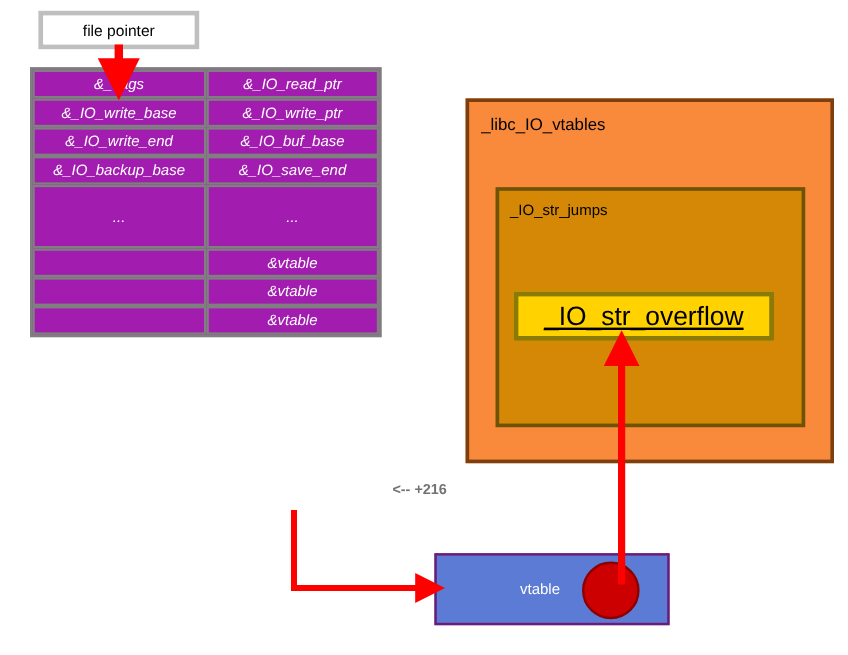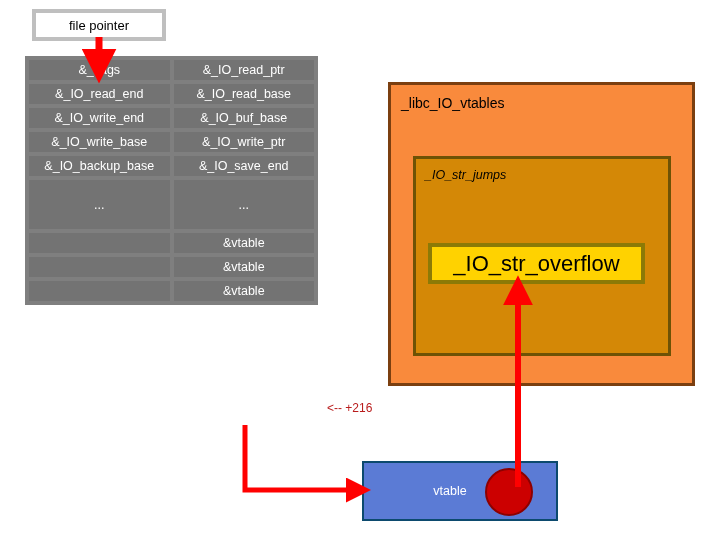--- a/index.html
+++ b/index.html
@@ -47,47 +47,48 @@
     left: 25px;
     top: 56px;
     width: 293px;
     border-collapse: separate;
     border-spacing: 0;
     background: #ABABAB;
     border: 2px solid #7F7F7F;
     box-sizing: border-box;
   }
   .struct-table td {
-    background: #737373;
+    background: #a21caf;
     border: 2px solid #7F7F7F;
     color: #ffffff;
     font-size: 12.5px;
     text-align: center;
     vertical-align: middle;
     height: 24px;
     width: 50%;
     padding: 0;
     box-sizing: border-box;
     white-space: nowrap;
+    font-style: italic;
   }
   .struct-table tr.tall td {
     height: 53px;
   }
   .struct-table td.blank {
     color: transparent;
   }
 
   
   .offset-note {
     position: absolute;
     left: 327px;
     top: 401px;
     font-size: 12px;
-    font-weight: normal;
-    color: #b91c1c;
+    font-weight: bold;
+    color: #737373;
     white-space: nowrap;
   }
 
   
   .vtables-box {
     position: absolute;
     left: 388px;
     top: 82px;
     width: 307px;
     height: 304px;
@@ -115,50 +116,50 @@
     border: 3px solid #6E5205;
     box-sizing: border-box;
   }
   .jumps-label {
     position: absolute;
     left: 9px;
     top: 9px;
     font-size: 12.5px;
     color: #000000;
     white-space: nowrap;
-    font-style: italic;
   }
 
   
   .overflow-box {
     position: absolute;
     left: 428px;
     top: 243px;
     width: 217px;
     height: 41px;
     background: #FFD200;
     border: 4px solid #8C7A06;
     box-sizing: border-box;
     display: flex;
     align-items: center;
     justify-content: center;
     font-size: 22px;
     color: #000000;
     white-space: nowrap;
+    text-decoration: underline;
   }
 
   
   .vtable-box {
     position: absolute;
     left: 362px;
     top: 461px;
     width: 196px;
     height: 60px;
     background: #5B7BD5;
-    border: 2px solid #0c4a6e;
+    border: 2px solid #701a75;
     box-sizing: border-box;
     display: flex;
     align-items: center;
     justify-content: center;
   }
   .vtable-label {
     font-size: 12.5px;
     color: #ffffff;
     position: relative;
     left: -10px;
@@ -194,30 +195,26 @@
     <div class="fp-inner">file pointer</div>
   </div>
 
   <table class="struct-table">
     <tbody id="struct-body">
         <tr>
           <td>&amp;_flags</td>
           <td>&amp;_IO_read_ptr</td>
         </tr>
         <tr>
-          <td>&amp;_IO_read_end</td>
-          <td>&amp;_IO_read_base</td>
+          <td>&amp;_IO_write_base</td>
+          <td>&amp;_IO_write_ptr</td>
         </tr>
         <tr>
           <td>&amp;_IO_write_end</td>
           <td>&amp;_IO_buf_base</td>
-        </tr>
-        <tr>
-          <td>&amp;_IO_write_base</td>
-          <td>&amp;_IO_write_ptr</td>
         </tr>
         <tr>
           <td>&amp;_IO_backup_base</td>
           <td>&amp;_IO_save_end</td>
         </tr>
         <tr class="tall">
           <td>...</td>
           <td>...</td>
         </tr>
         <tr>

